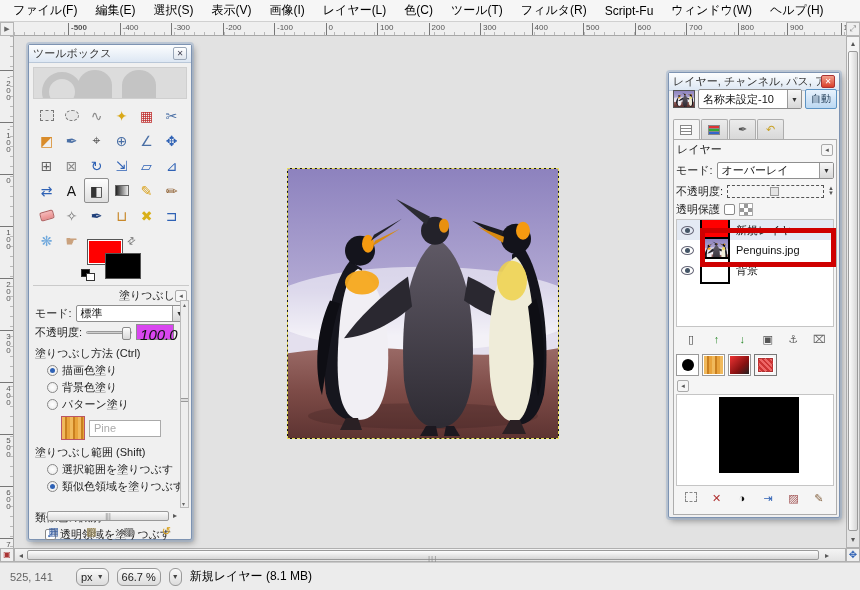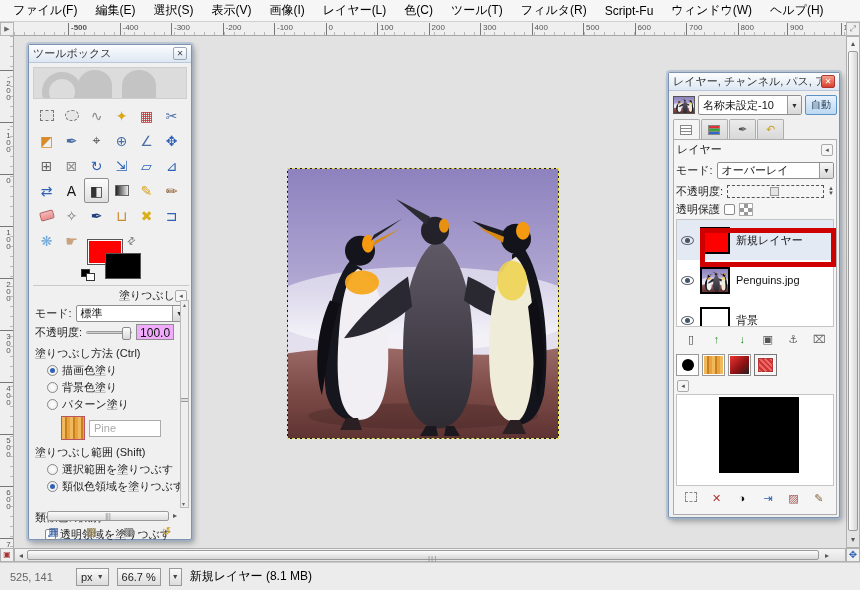--- a/index.html
+++ b/index.html
@@ -31,21 +31,21 @@
   #hscroll { position:absolute; left:14px; top:548px; width:832px; height:14px; }
   #hscroll .thumb { position:absolute; left:12px; top:1px; right:26px; height:10px; background:linear-gradient(#fdfdfd,#d6d6d6); border:1px solid #9a9a9a; border-radius:2px; }
   #hscroll .grip { position:absolute; left:400px; top:3px; font-size:8px; color:#888; letter-spacing:1px; }
   .sb-arrow { position:absolute; font-size:8px; color:#555; width:12px; height:12px; text-align:center; line-height:12px; }
   #vscroll { position:absolute; right:0; top:36px; width:14px; height:512px; }
   #vscroll .thumb { position:absolute; top:14px; bottom:16px; left:1px; width:10px; background:linear-gradient(90deg,#fdfdfd,#d6d6d6); border:1px solid #9a9a9a; border-radius:2px; }
   #nav-btn { position:absolute; right:0; top:548px; width:14px; height:14px; background:#efefef; border:1px solid #b0b0b0; color:#2f62b5; font-size:10px; text-align:center; line-height:12px; }
   #qmask-btn { position:absolute; left:0; top:548px; width:14px; height:14px; background:#efefef; border:1px solid #b0b0b0; font-size:8px; color:#a33; text-align:center; line-height:12px; }
   #statusbar { position:absolute; left:0; top:562px; width:860px; height:28px; background:#ececec; border-top:1px solid #c9c9c9; display:flex; align-items:center; gap:8px; padding-left:10px; }
   #pos-label { color:#666; width:58px; font-size:11px; }
-  .mini-combo { height:18px; background:linear-gradient(#fafafa,#dcdcdc); border:1px solid #999; border-radius:0; display:flex; align-items:center; padding:0 4px; gap:4px; font-size:11px; color:#222; }
+  .mini-combo { height:18px; background:linear-gradient(#fafafa,#dcdcdc); border:1px solid #999; border-radius:6px; display:flex; align-items:center; padding:0 4px; gap:4px; font-size:11px; color:#222; }
   .mini-combo .arr { font-size:7px; color:#444; }
   #status-msg { font-size:12px; color:#000; }
 
   
   .win { position:absolute; background:#f0f0f0; border:1px solid #7d93b2; box-shadow:0 0 0 2px rgba(160,180,205,.55), 2px 3px 6px rgba(0,0,0,.35); border-radius:2px; }
   .titlebar { height:18px; background:linear-gradient(#fcfdfe,#dde7f3); border-bottom:1px solid #b9c7d8; display:flex; align-items:center; padding:0 4px; font-size:11px; color:#333; }
   .titlebar .t { flex:1; white-space:nowrap; overflow:hidden; }
   .closebtn { width:14px; height:13px; border:1px solid #9aa7b8; background:linear-gradient(#fff,#dfe6ef); font-size:8px; line-height:11px; text-align:center; color:#445; border-radius:2px; }
   .closebtn.red { background:linear-gradient(#f3a08c,#d93f2a); border-color:#a33; color:#fff; }
 
@@ -72,50 +72,50 @@
   #tool-options { position:absolute; left:4px; top:240px; width:156px; height:252px; border-top:1px solid #cacaca; }
   .opt-header { display:flex; align-items:center; padding:2px 2px 1px 2px; font-size:11px; color:#222; }
   .opt-header .t { flex:1;text-align:right; }
   .collapse-btn { width:12px; height:12px; border:1px solid #aaa; border-radius:2px; background:#f5f5f5; font-size:7px; line-height:10px; text-align:center; color:#555; }
   .row { position:relative; display:flex; align-items:center; gap:4px; padding:1px 2px; }
   .combo { display:flex; align-items:center; height:17px; border:1px solid #8f8f8f; background:#fff; border-radius:2px; overflow:hidden; }
   .combo .val { flex:1; padding:0 4px; font-size:11px; white-space:nowrap; }
   .combo .btn { width:14px; height:100%; background:linear-gradient(#f7f7f7,#d8d8d8); border-left:1px solid #9a9a9a; font-size:7px; color:#333; display:flex; align-items:center; justify-content:center; }
   .slider-track { height:3px; background:#cfcfcf; border:1px solid #9a9a9a; border-radius:2px; position:relative; }
   .slider-handle { position:absolute; top:-5px; width:9px; height:13px; background:linear-gradient(#fdfdfd,#d8d8d8); border:1px solid #8a8a8a; border-radius:2px; }
-  .spinbox { height:16px; border:1px solid #8f8f8f; background:#f0abfc; font-size:12px; padding:1px 3px; }
+  .spinbox { height:16px; border:1px solid #8f8f8f; background:#d946ef; font-size:15px; padding:1px 3px;font-style:italic; }
   .radio { width:11px; height:11px; border:1px solid #888; border-radius:50%; background:radial-gradient(#fff,#e8e8e8); position:relative; flex:none; }
   .radio.on::after { content:""; position:absolute; left:2px; top:2px; width:5px; height:5px; border-radius:50%; background:#2f62b5; }
   .checkbox { width:11px; height:11px; border:1px solid #888; background:#fff; border-radius:2px; font-size:9px; line-height:10px; text-align:center; color:#2f62b5; flex:none; }
   .opt-label { font-size:11px; color:#222; }
   #pine-swatch { width:24px; height:24px; border:1px solid #b56; background:repeating-linear-gradient(90deg,#f0b95c 0 3px,#c97f1f 3px 5px,#e8a33c 5px 8px); }
   #pine-field { width:72px; height:17px; border:1px solid #aaa; background:#fff; color:#aaa; font-size:11px; padding:1px 4px; }
   #opts-vscroll { position:absolute; right:0px; top:14px; width:9px; height:208px; background:#eee; border:1px solid #bbb; font-size:6px; color:#666; text-align:center; }
   #opts-vscroll .th { margin-top:90px; border-top:1px solid #999; border-bottom:1px solid #999; height:4px; background:#ddd; }
   #opts-hscroll { position:absolute; left:2px; top:224px; width:146px; height:12px; display:flex; align-items:center; }
   #opts-hscroll .tr { flex:1; height:10px; background:linear-gradient(#fafafa,#ddd); border:1px solid #999; border-radius:2px; text-align:center; font-size:7px; color:#777; line-height:8px; }
   #tb-bottom-icons { position:absolute; left:2px; top:238px; width:150px; display:flex; justify-content:space-around; }
   .tb-ico { width:16px; height:14px; font-size:11px; text-align:center; line-height:14px; }
 
   
   #layers-win { left:668px; top:72px; width:172px; height:446px; }
-  #img-combo-row { position:absolute; left:4px; top:22px; width:164px; height:20px; display:flex; gap:3px; align-items:center; }
+  #img-combo-row { position:absolute; left:4px; top:16px; width:164px; height:20px; display:flex; gap:3px; align-items:center; }
   #img-thumb { width:22px; height:18px; border:1px solid #555; background:#9b8fc4; overflow:hidden; }
   #img-combo { flex:1; height:20px; }
   #auto-btn { width:32px; height:20px; border:1px solid #5c93c4; background:linear-gradient(#e8f2fd,#bcd8f2); border-radius:2px; font-size:10px; color:#18344f; text-align:center; line-height:18px; }
   #dlg-tabs { position:absolute; left:4px; top:46px; width:164px; height:20px; display:flex; }
   .dlg-tab { width:27px; height:20px; border:1px solid #adadad; border-bottom:none; background:linear-gradient(#ececec,#d8d8d8); margin-right:1px; border-radius:2px 2px 0 0; display:flex; align-items:center; justify-content:center; font-size:11px; }
   .dlg-tab.active { background:#f5f5f5; height:21px; }
   #layers-panel { position:absolute; left:4px; top:66px; width:164px; height:376px; background:#f5f5f5; border:1px solid #adadad; }
   .lyr-stack { width:14px; height:10px; position:relative; }
   .lyr-stack i { position:absolute; left:0; width:12px; height:4px; border:1px solid #888; background:#fff; }
   .lyr-stack i:nth-child(1){top:0;} .lyr-stack i:nth-child(2){top:3px;} .lyr-stack i:nth-child(3){top:6px;}
   .lyr-stack.rgb i:nth-child(1){background:#d33;} .lyr-stack.rgb i:nth-child(2){background:#3a3;} .lyr-stack.rgb i:nth-child(3){background:#36c;}
   #layers-list { margin:1px 2px; background:#fff; border:1px solid #c5c5c5; height:108px; overflow:hidden; }
-  .layer-row { display:flex; align-items:center; height:40px; gap:6px; padding:0 4px; }
+  .layer-row { display:flex; align-items:center; height:20px; gap:6px; padding:0 4px; }
   .layer-row.selected { background:#e4eaf4; }
   .eye { width:13px; height:9px; border:1px solid #667; border-radius:50%; position:relative; flex:none; }
   .eye::after { content:""; position:absolute; left:3px; top:1px; width:5px; height:5px; border-radius:50%; background:#456; }
   .layer-thumb { width:30px; height:27px; border:2px solid #000; background:#fff; flex:none; overflow:hidden; }
   .layer-name { font-size:11px; color:#111; }
   #layer-btns { display:flex; justify-content:space-between; padding:3px 8px; }
   .lyr-btn { width:18px; height:16px; text-align:center; line-height:16px; font-size:11px; }
   #mini-tabs { display:flex; gap:3px; padding:4px 2px 2px 2px; }
   .mini-tab { width:23px; height:22px; border:1px solid #999; background:#fff; display:flex; align-items:center; justify-content:center; }
   .mini-tab.active { border:1px solid #777; box-shadow:0 0 0 2px #f5f5f5 inset; }

